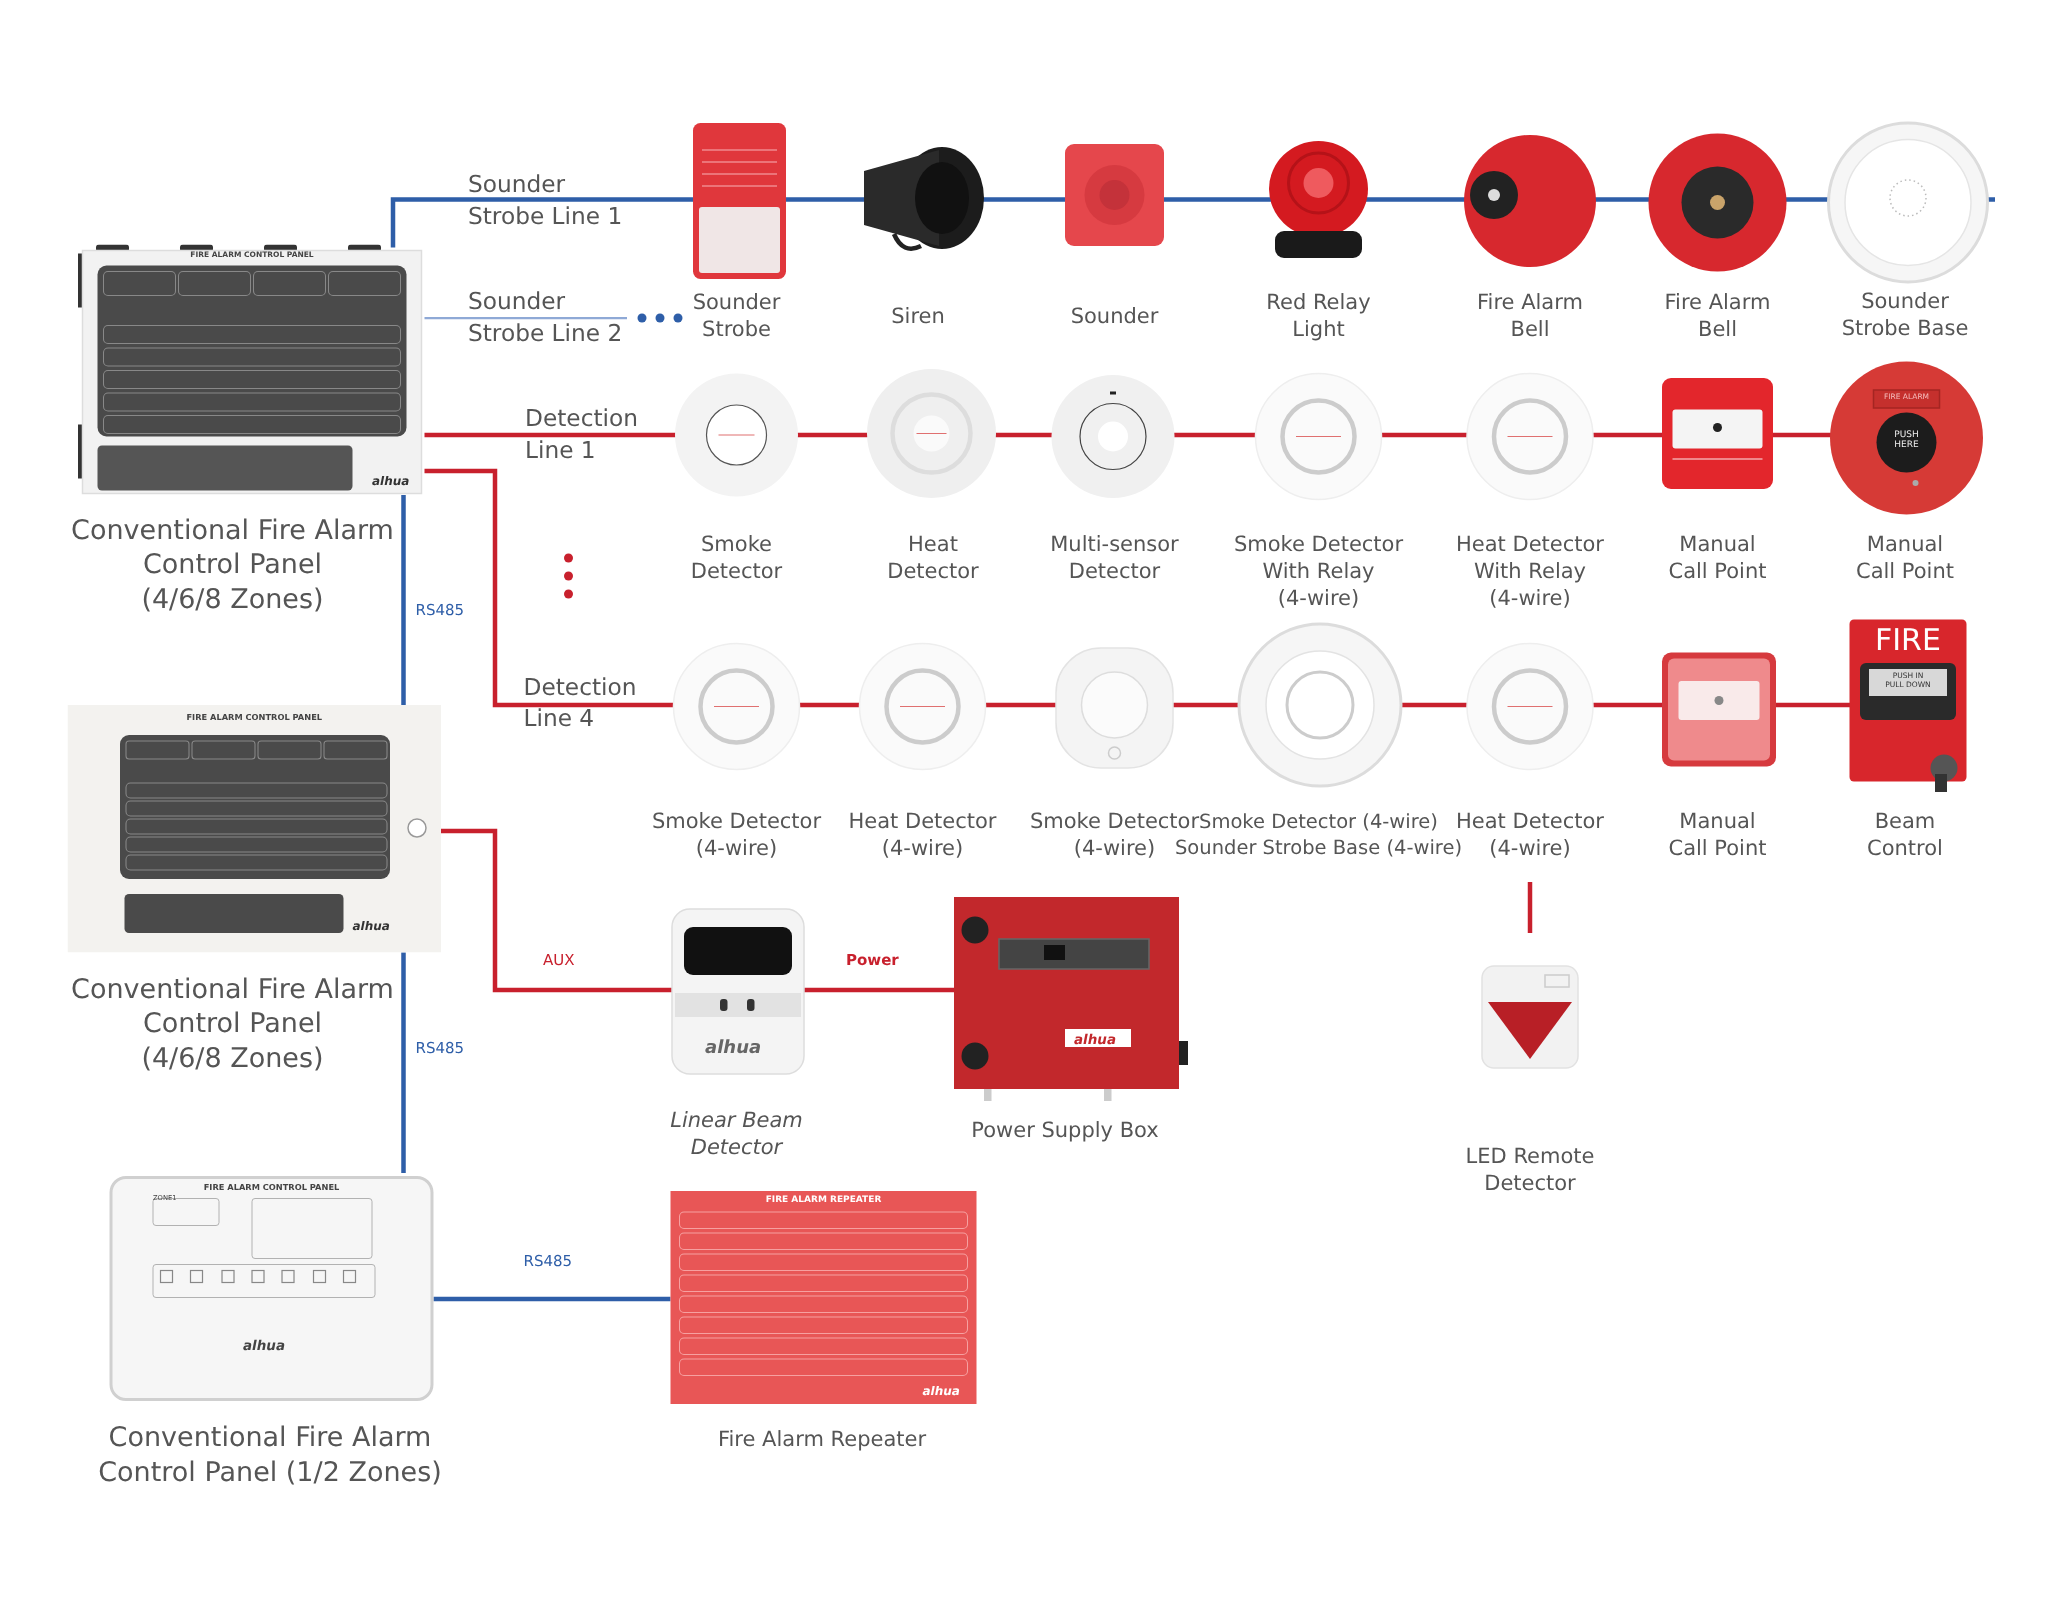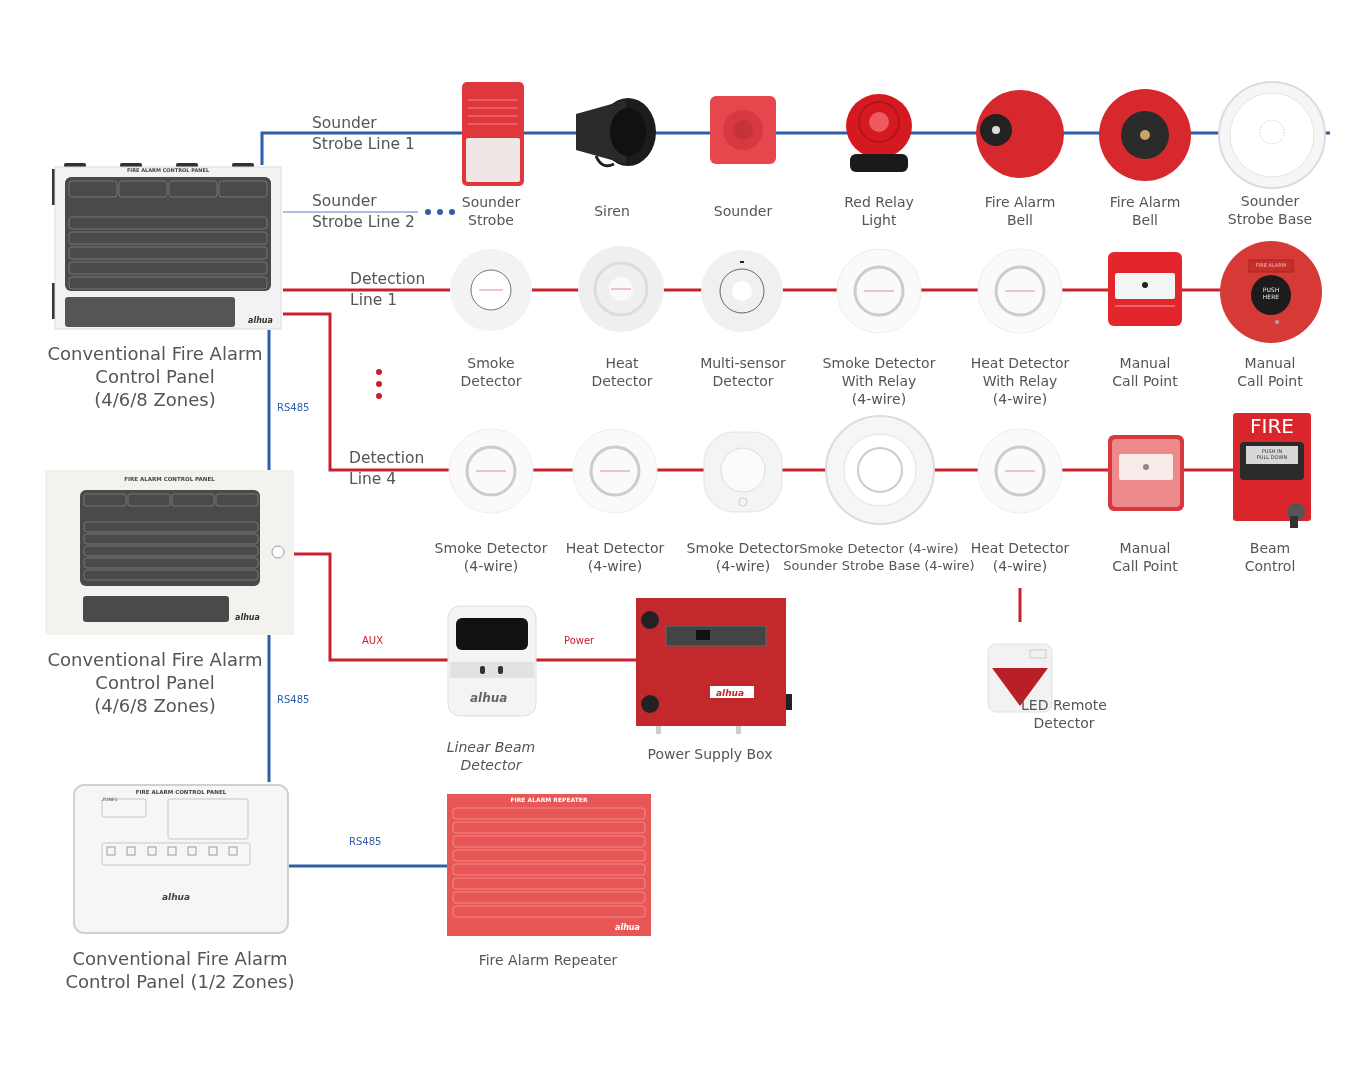--- a/index.html
+++ b/index.html
@@ -144,21 +144,21 @@
   <div>Line 1</div>
 </div>
 <div class="line-lbl" style="left:349px;top:448px;">
   <div>Detection</div>
   <div>Line 4</div>
 </div>
 <div class="tag blue" style="left:277px;top:402px;">RS485</div>
 <div class="tag blue" style="left:277px;top:694px;">RS485</div>
 <div class="tag blue" style="left:349px;top:836px;">RS485</div>
 <div class="tag red" style="left:362px;top:635px;">AUX</div>
-<div class="tag red" style="left:564px;top:635px;">Power</div>
+<div class="tag red" style="left:564px;top:635px;font-weight:bold;">Power</div>
 
 <div class="dev" style="left:460px;top:80px;">
   <svg width="66" height="108">
       <rect x="2" y="2" width="62" height="104" rx="5" fill="#e0373c"></rect>
       <rect x="6" y="58" width="54" height="44" rx="2" fill="#f0e6e6"></rect>
       <g stroke="#f08a8e" stroke-width="1">
         <line x1="8" y1="20" x2="58" y2="20"></line>
         <line x1="8" y1="28" x2="58" y2="28"></line>
         <line x1="8" y1="36" x2="58" y2="36"></line>
         <line x1="8" y1="44" x2="58" y2="44"></line>
@@ -422,21 +422,21 @@
     <div>Power Supply Box</div>
   </div>
 
 <div class="dev" style="left:986px;top:642px;">
   <svg width="68" height="72">
       <rect x="2" y="2" width="64" height="68" rx="8" fill="#f2f2f2" stroke="#e2e2e2"></rect>
       <path d="M6 26 L62 26 L34 64 Z" fill="#b81f26"></path>
       <rect x="44" y="8" width="16" height="8" fill="none" stroke="#ccc"></rect>
     </svg>
 </div>
-<div class="lbl" style="left:1020px;top:696px;margin-left:44px;">
+<div class="lbl" style="left:1020px;top:762px;">
     <div>LED Remote</div>
     <div>Detector</div>
   </div>
 
 <div class="dev" style="left:445px;top:792px;">
   <svg width="208" height="146">
       <rect x="2" y="2" width="204" height="142" fill="#e85656"></rect>
       <g fill="none" stroke="#f6a0a0" stroke-width="0.7">
     <rect x="8" y="16" width="192" height="11" rx="3"></rect>
         <rect x="8" y="30" width="192" height="11" rx="3"></rect>

